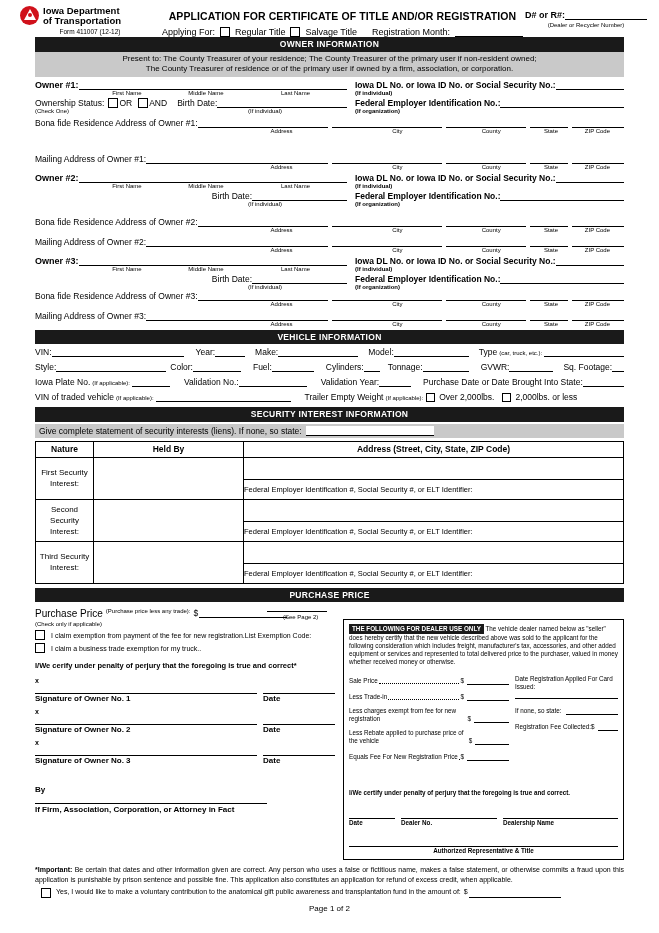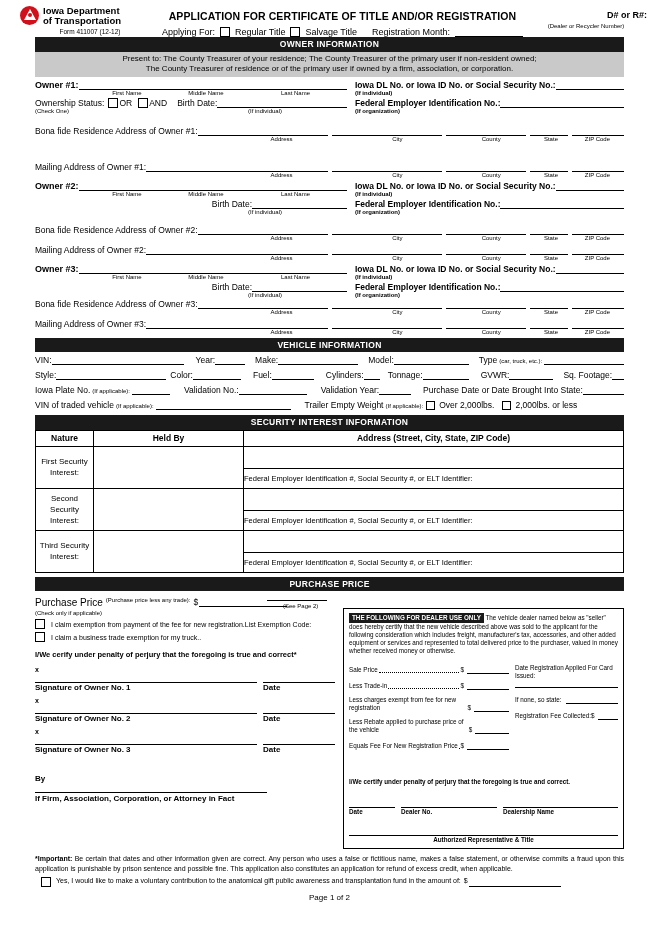--- a/index.html
+++ b/index.html
@@ -55,21 +55,21 @@
     content:""; position:absolute; left:50%; top:6.5px; transform:translateX(-50%);
     width:4px; height:4px; border-radius:50%; background:#d0111b;
   }
   .logo-text { font-size:9.5px; font-weight:bold; line-height:9.5px; }
   .form-no { font-size:6.5px; text-align:center; margin-top:3px; }
   .title-wrap { flex:1; text-align:center; padding-top:4px; }
   .main-title { font-weight:bold; font-size:10.5px; letter-spacing:.1px; }
   .applying { margin-top:5px; display:flex; align-items:center;
               justify-content:center; gap:5px; font-size:9px; }
   .drnum { width:122px; flex:none; padding-top:4px; text-align:center; }
-  .drnum-row { display:flex; align-items:flex-end; font-size:9px;flex-direction:column; }
+  .drnum-row { display:flex; align-items:flex-end; font-size:9px; }
 
   
   .owners { padding:3px 35px 0 35px; }
   .ownerblk { margin-bottom:2px; }
   .o-line1 { display:flex; align-items:flex-end; }
   .o-name { font-weight:bold; font-size:9px; white-space:nowrap; }
   .o-caps { display:flex; margin-top:0px; }
   .addr-caps { display:flex; }
 
   .left-col { width:312px; flex:none; }
@@ -202,21 +202,21 @@
         </div>
         <div class="right-col">
           <div class="row">
             <span class="lbl" style="font-size:8.5px">Federal Employer Identification No.:</span>
             <span class="ul"></span>
           </div>
           <div class="small">(If organization)</div>
         </div>
       </div>
 
-      <div class="row" style="margin-top:12px">
+      <div class="row" style="margin-top:4px">
         <span class="lbl" style="font-size:8.5px">Bona fide Residence Address of Owner #1:</span>
         <span class="ul" style="min-width:120px"></span>
         <span class="ul" style="max-width:110px;margin-left:4px"></span>
         <span class="ul" style="max-width:80px;margin-left:4px"></span>
         <span class="ul" style="max-width:38px;margin-left:4px"></span>
         <span class="ul" style="max-width:52px;margin-left:4px"></span>
       </div>
       <div class="addr-caps">
         <span style="width:195px"></span>
         <span class="cap" style="width:130px">Address</span>
@@ -455,20 +455,24 @@
       <span class="lbl" style="margin-left:14px">Trailer Empty Weight</span>
       <span class="small" style="margin:0 3px 1px 2px">(If applicable):</span>
       <span class="cb cb-sm"></span>
       <span class="lbl" style="margin:0 8px 0 4px">Over 2,000lbs.</span>
       <span class="cb cb-sm"></span>
       <span class="lbl" style="margin-left:4px">2,000lbs. or less</span>
     </div>
   </div>
 
   <div class="band">SECURITY INTEREST INFORMATION</div>
+  <div class="sec-note">
+    <span class="lbl">Give complete statement of security interests (liens). If none, so state:</span>
+    <span class="ul-fixed" style="width:128px;margin-left:4px;background:#fff"></span>
+  </div>
 
   <table class="sec">
     <tbody>
         <tr>
       <th class="natcell">Nature</th>
       <th class="heldcell">Held By</th>
       <th>Address (Street, City, State, ZIP Code)</th>
     </tr>
     <tr>
       <td class="natcell" rowspan="2">First Security Interest:</td>

